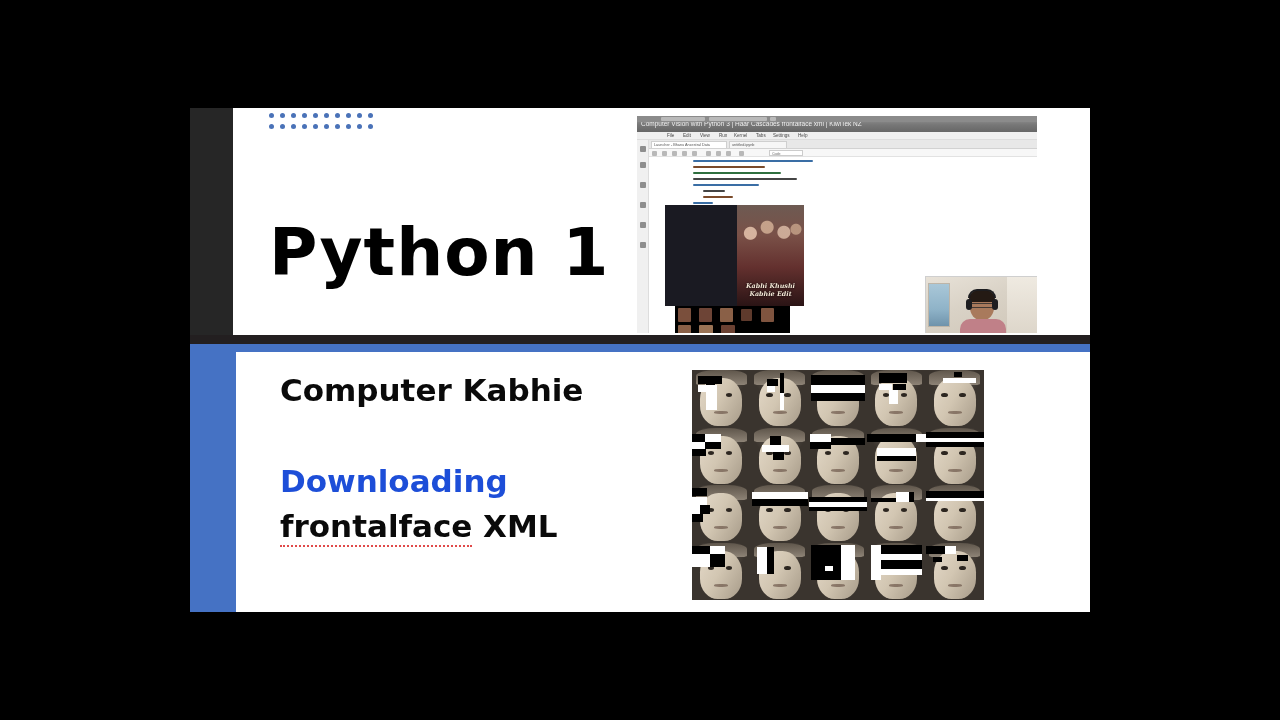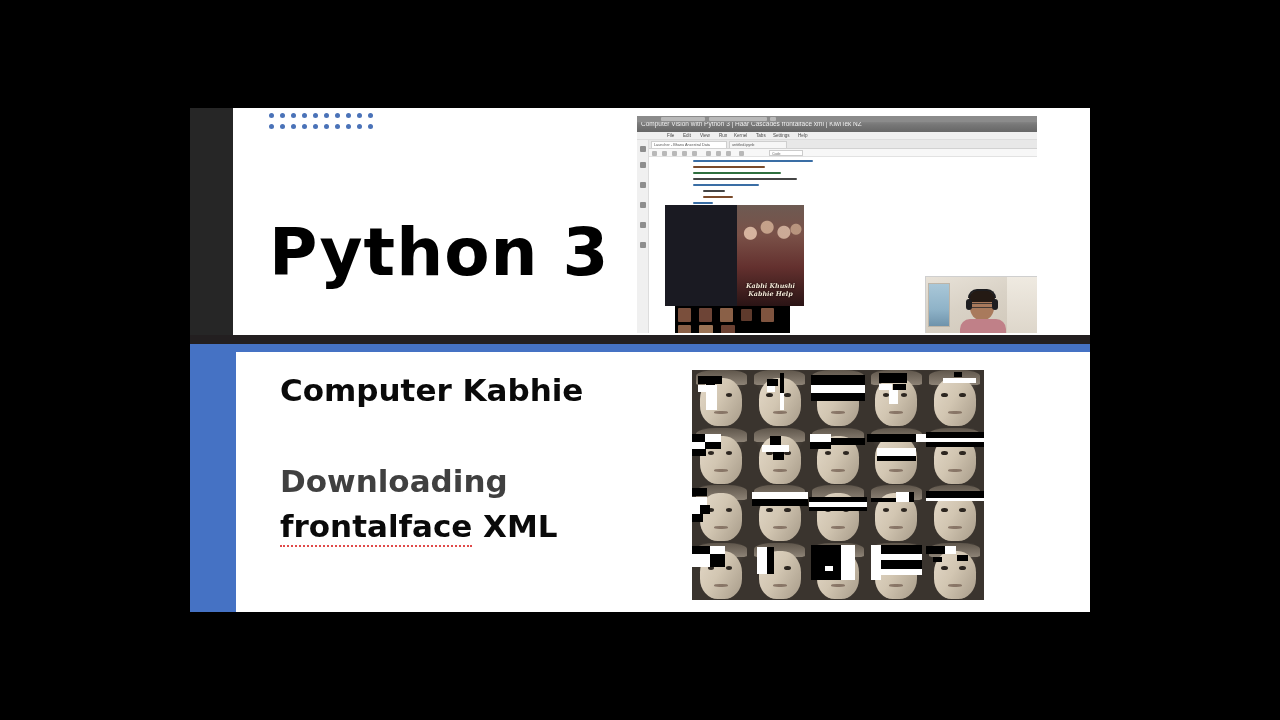--- a/index.html
+++ b/index.html
@@ -411,21 +411,21 @@
     color: #0a0a0a;
     white-space: nowrap;
     font-family: "DejaVu Sans", sans-serif;
   }
   .cv-sub1 {
     position: absolute;
     left: 44px;
     top: 111px;
     font-size: 31px;
     font-weight: bold;
-    color: #404040;
+    color: #1d4ed8;
     white-space: nowrap;
     font-family: "DejaVu Sans", sans-serif;
   }
   .cv-sub2 {
     position: absolute;
     left: 44px;
     top: 156px;
     font-size: 31px;
     font-weight: bold;
     color: #0a0a0a;
@@ -528,21 +528,21 @@
           <i></i>
           <i></i>
           <i></i>
           <i></i>
           <i></i>
           <i></i>
           <i></i>
           <i></i>
       </div>
 
-      <div class="slide-top-title">Python 3</div>
+      <div class="slide-top-title">Python 1</div>
 
       <div class="video-window">
 
         <div class="vw-titlebar">Computer Vision with Python 3 | Haar Cascades frontalface xml | KiwiTek NZ</div>
 
         <div class="vw-browser-tabs">
           <div class="vw-tab-chip" style="left:24px;width:44px;"></div>
           <div class="vw-tab-chip" style="left:72px;width:58px;"></div>
           <div class="vw-tab-chip" style="left:133px;width:6px;"></div>
         </div>
@@ -593,21 +593,21 @@
           <div class="code-line" style="left:44px; top:27px; width:66px;  background:#3a6ea5;"></div>
           <div class="code-line" style="left:54px; top:33px; width:22px;  background:#444444;"></div>
           <div class="code-line" style="left:54px; top:39px; width:30px;  background:#7a4a2a;"></div>
           <div class="code-line" style="left:44px; top:45px; width:20px;  background:#3a6ea5;"></div>
           <div class="code-line" style="left:54px; top:51px; width:28px;  background:#444444;"></div>
           <div class="code-line" style="left:38px; top:58px; width:54px;  background:#444444;"></div>
           <div class="code-line" style="left:38px; top:64px; width:68px;  background:#444444;"></div>
 
           <div class="vw-poster">
             <div class="poster-half poster-right"></div>
-            <div class="poster-title-right">Kabhi Khushi Kabhie Help</div>
+            <div class="poster-title-right">Kabhi Khushi Kabhie Edit</div>
           </div>
 
           <div class="vw-facestrip">
             <div class="face-chip" style="left:3px;  top:2px;  width:13px; height:14px; background:#7a4f3c;"></div>
             <div class="face-chip" style="left:24px; top:2px;  width:13px; height:14px; background:#6d4436;"></div>
             <div class="face-chip" style="left:45px; top:2px;  width:13px; height:14px; background:#8a6047;"></div>
             <div class="face-chip" style="left:66px; top:3px;  width:11px; height:12px; background:#5e3a2c;"></div>
             <div class="face-chip" style="left:86px; top:2px;  width:13px; height:14px; background:#7f543f;"></div>
             <div class="face-chip" style="left:3px;  top:19px; width:13px; height:14px; background:#8a6047;"></div>
             <div class="face-chip" style="left:24px; top:19px; width:14px; height:15px; background:#9a7355;"></div>

